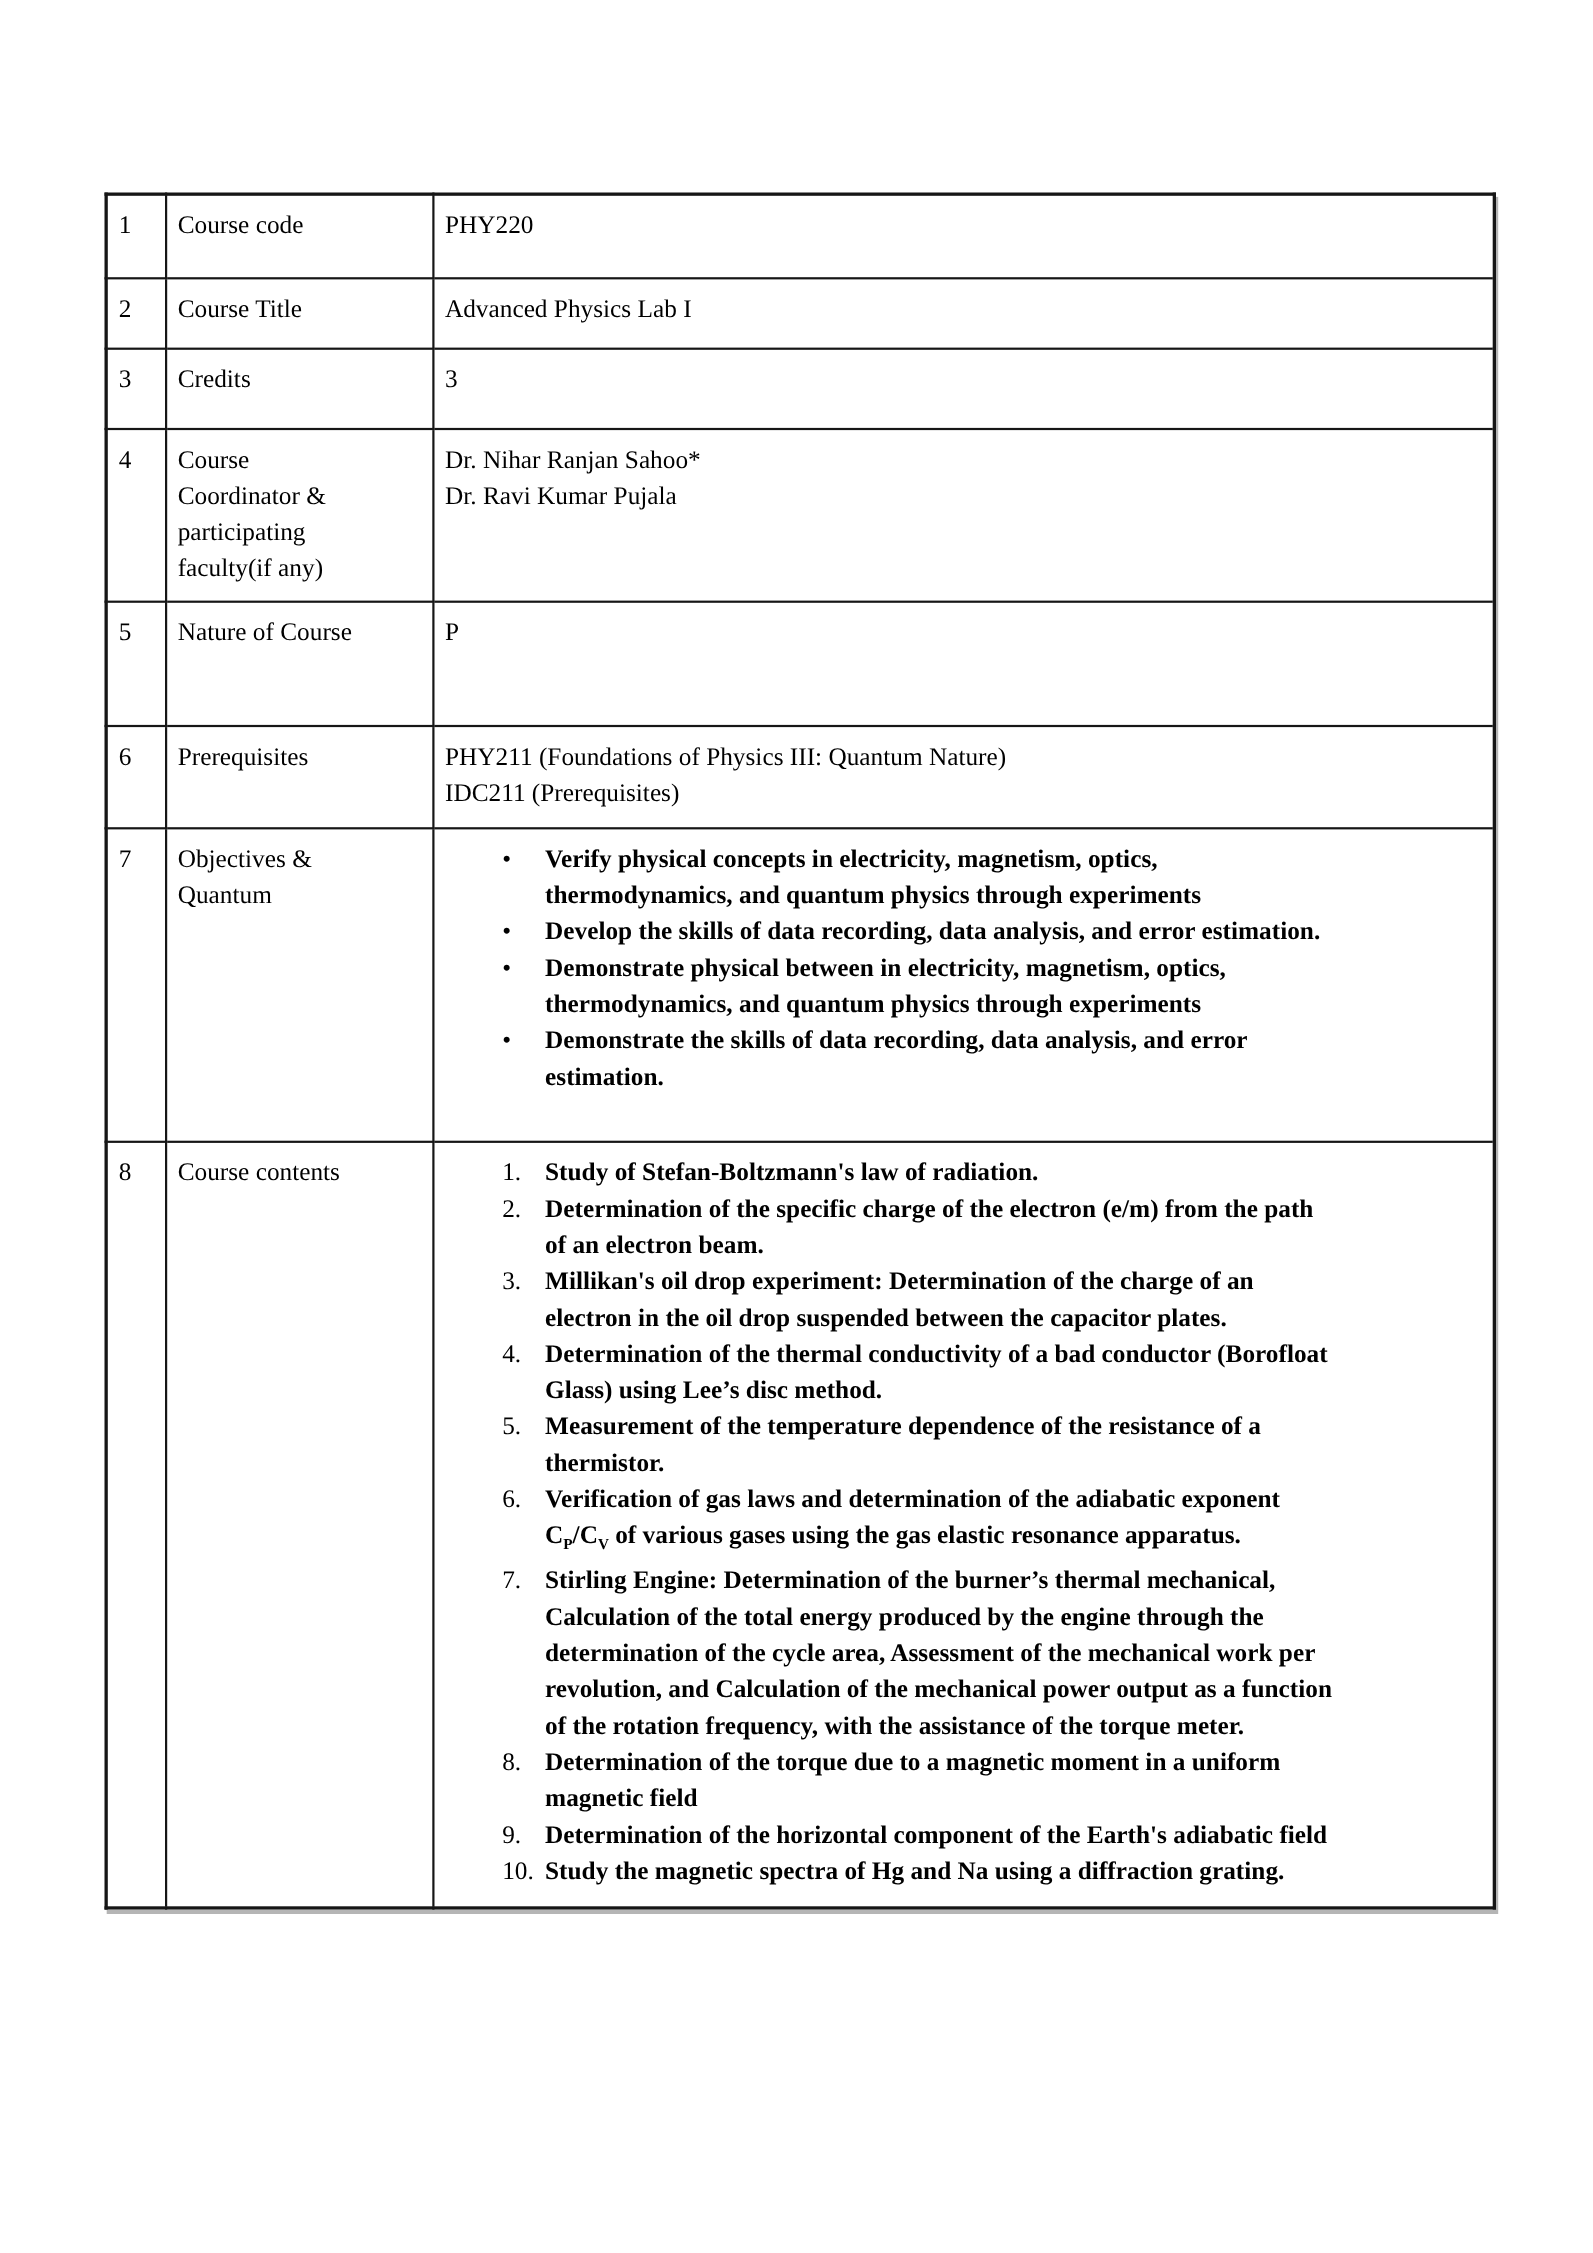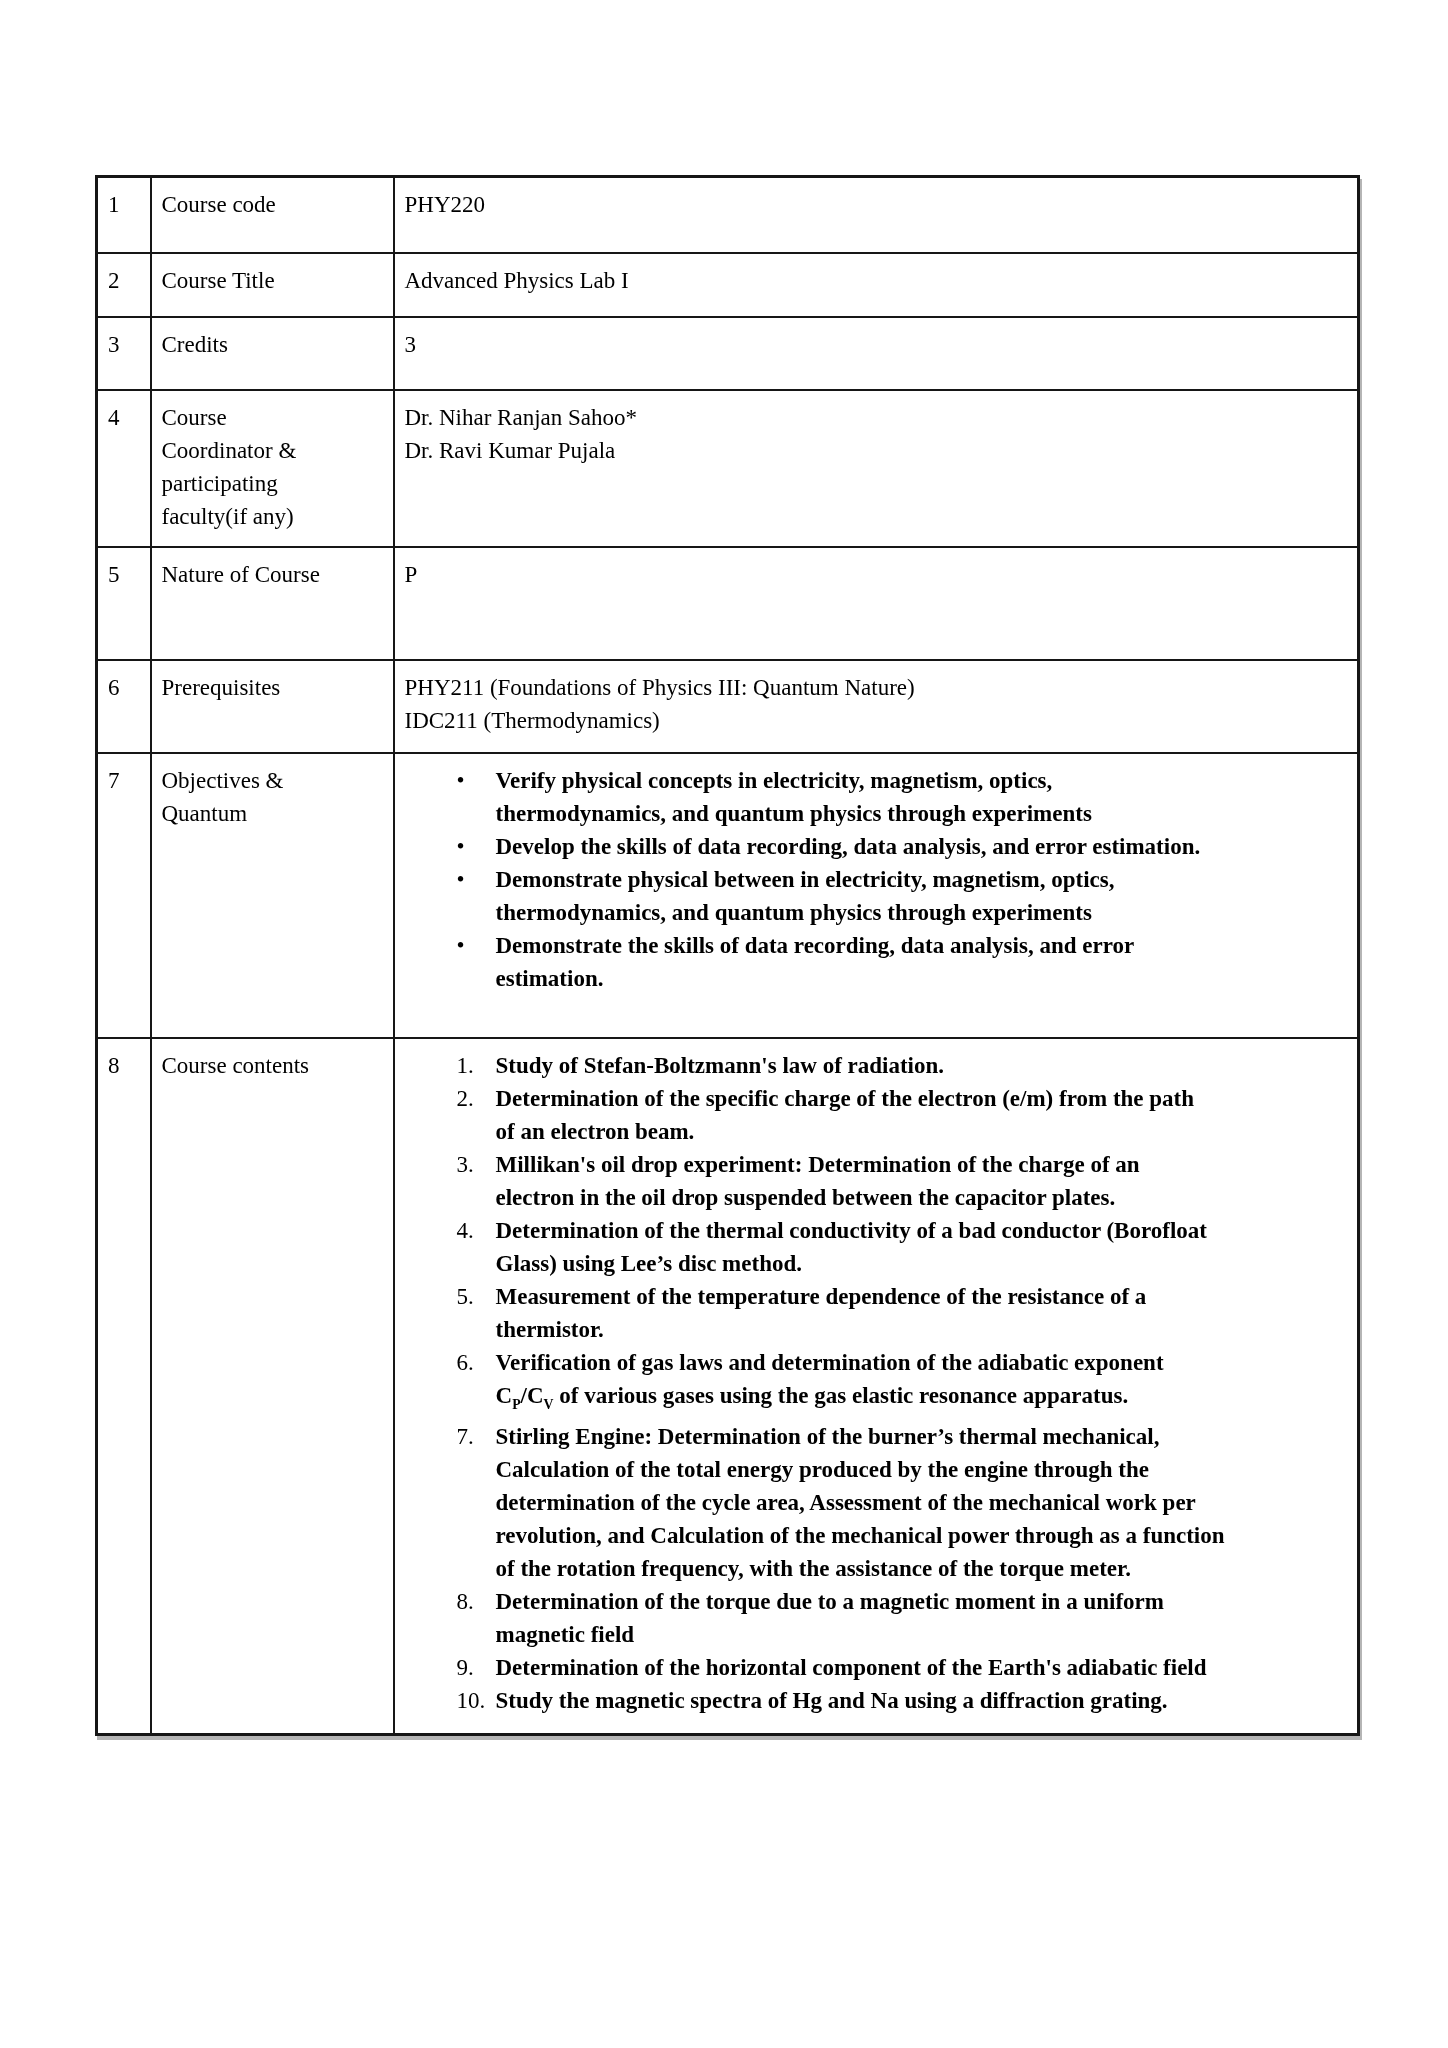--- a/index.html
+++ b/index.html
@@ -132,21 +132,21 @@
 
       <tr class="r5">
         <td class="cell-num">
           <div class="line">6</div>
         </td>
         <td class="cell-lab">
           <div class="line">Prerequisites</div>
         </td>
         <td class="cell-val">
           <div class="line">PHY211 (Foundations of Physics III: Quantum Nature)</div>
-          <div class="line">IDC211 (Thermodynamics)</div>
+          <div class="line">IDC211 (Prerequisites)</div>
         </td>
       </tr>
 
       <tr class="r6">
         <td class="cell-num">
           <div class="line">7</div>
         </td>
         <td class="cell-lab">
           <div class="line">Objectives &amp;</div>
           <div class="line">Quantum</div>
@@ -240,21 +240,21 @@
                 <div class="line"><span>C</span><sub>P</sub><span>/C</span><sub>V</sub><span> of various gases using the gas elastic resonance apparatus.</span></div>
               </div>
             </div>
 
             <div class="item">
               <span class="marker">7.</span>
               <div class="ilines">
                 <div class="line">Stirling Engine: Determination of the burner’s thermal mechanical,</div>
                 <div class="line">Calculation of the total energy produced by the engine through the</div>
                 <div class="line">determination of the cycle area, Assessment of the mechanical work per</div>
-                <div class="line">revolution, and Calculation of the mechanical power through as a function</div>
+                <div class="line">revolution, and Calculation of the mechanical power output as a function</div>
                 <div class="line">of the rotation frequency, with the assistance of the torque meter.</div>
               </div>
             </div>
 
             <div class="item">
               <span class="marker">8.</span>
               <div class="ilines">
                 <div class="line">Determination of the torque due to a magnetic moment in a uniform</div>
                 <div class="line">magnetic field</div>
               </div>

